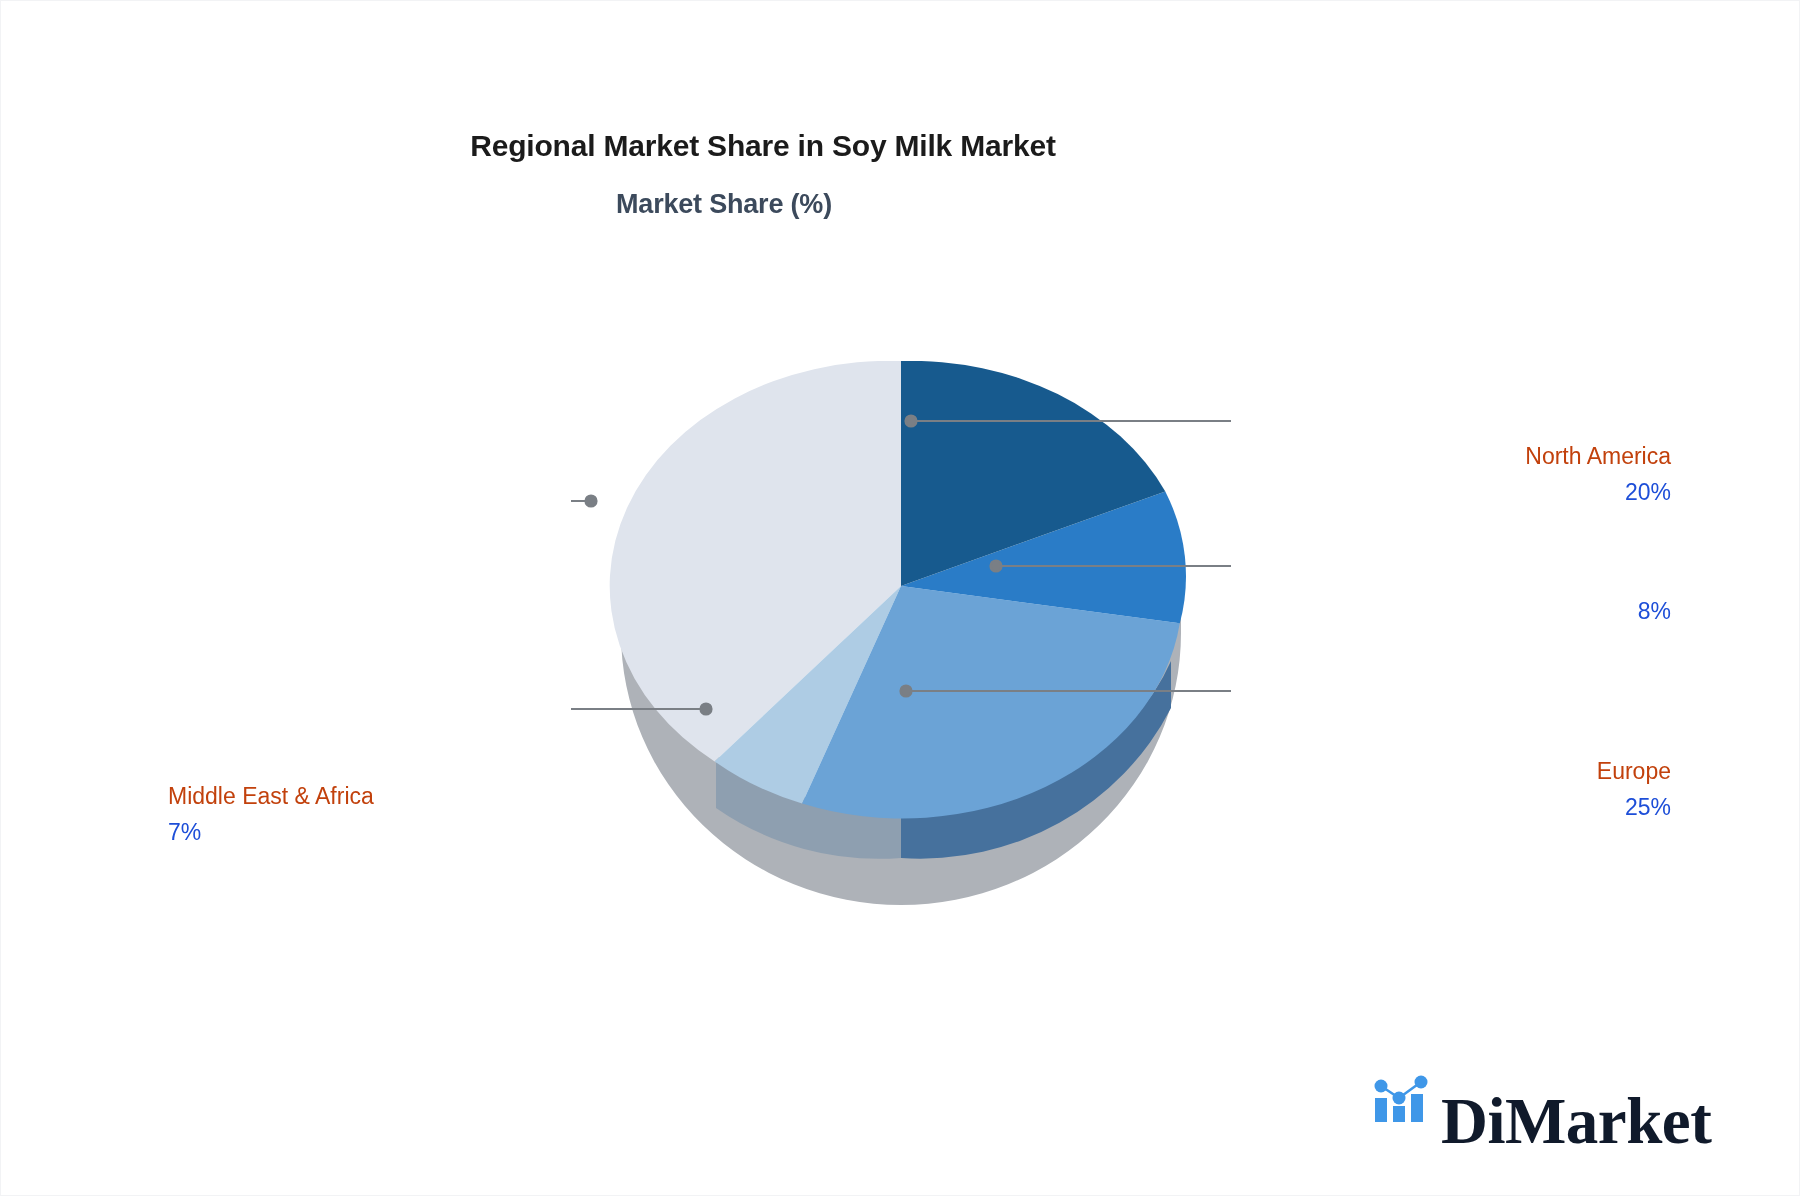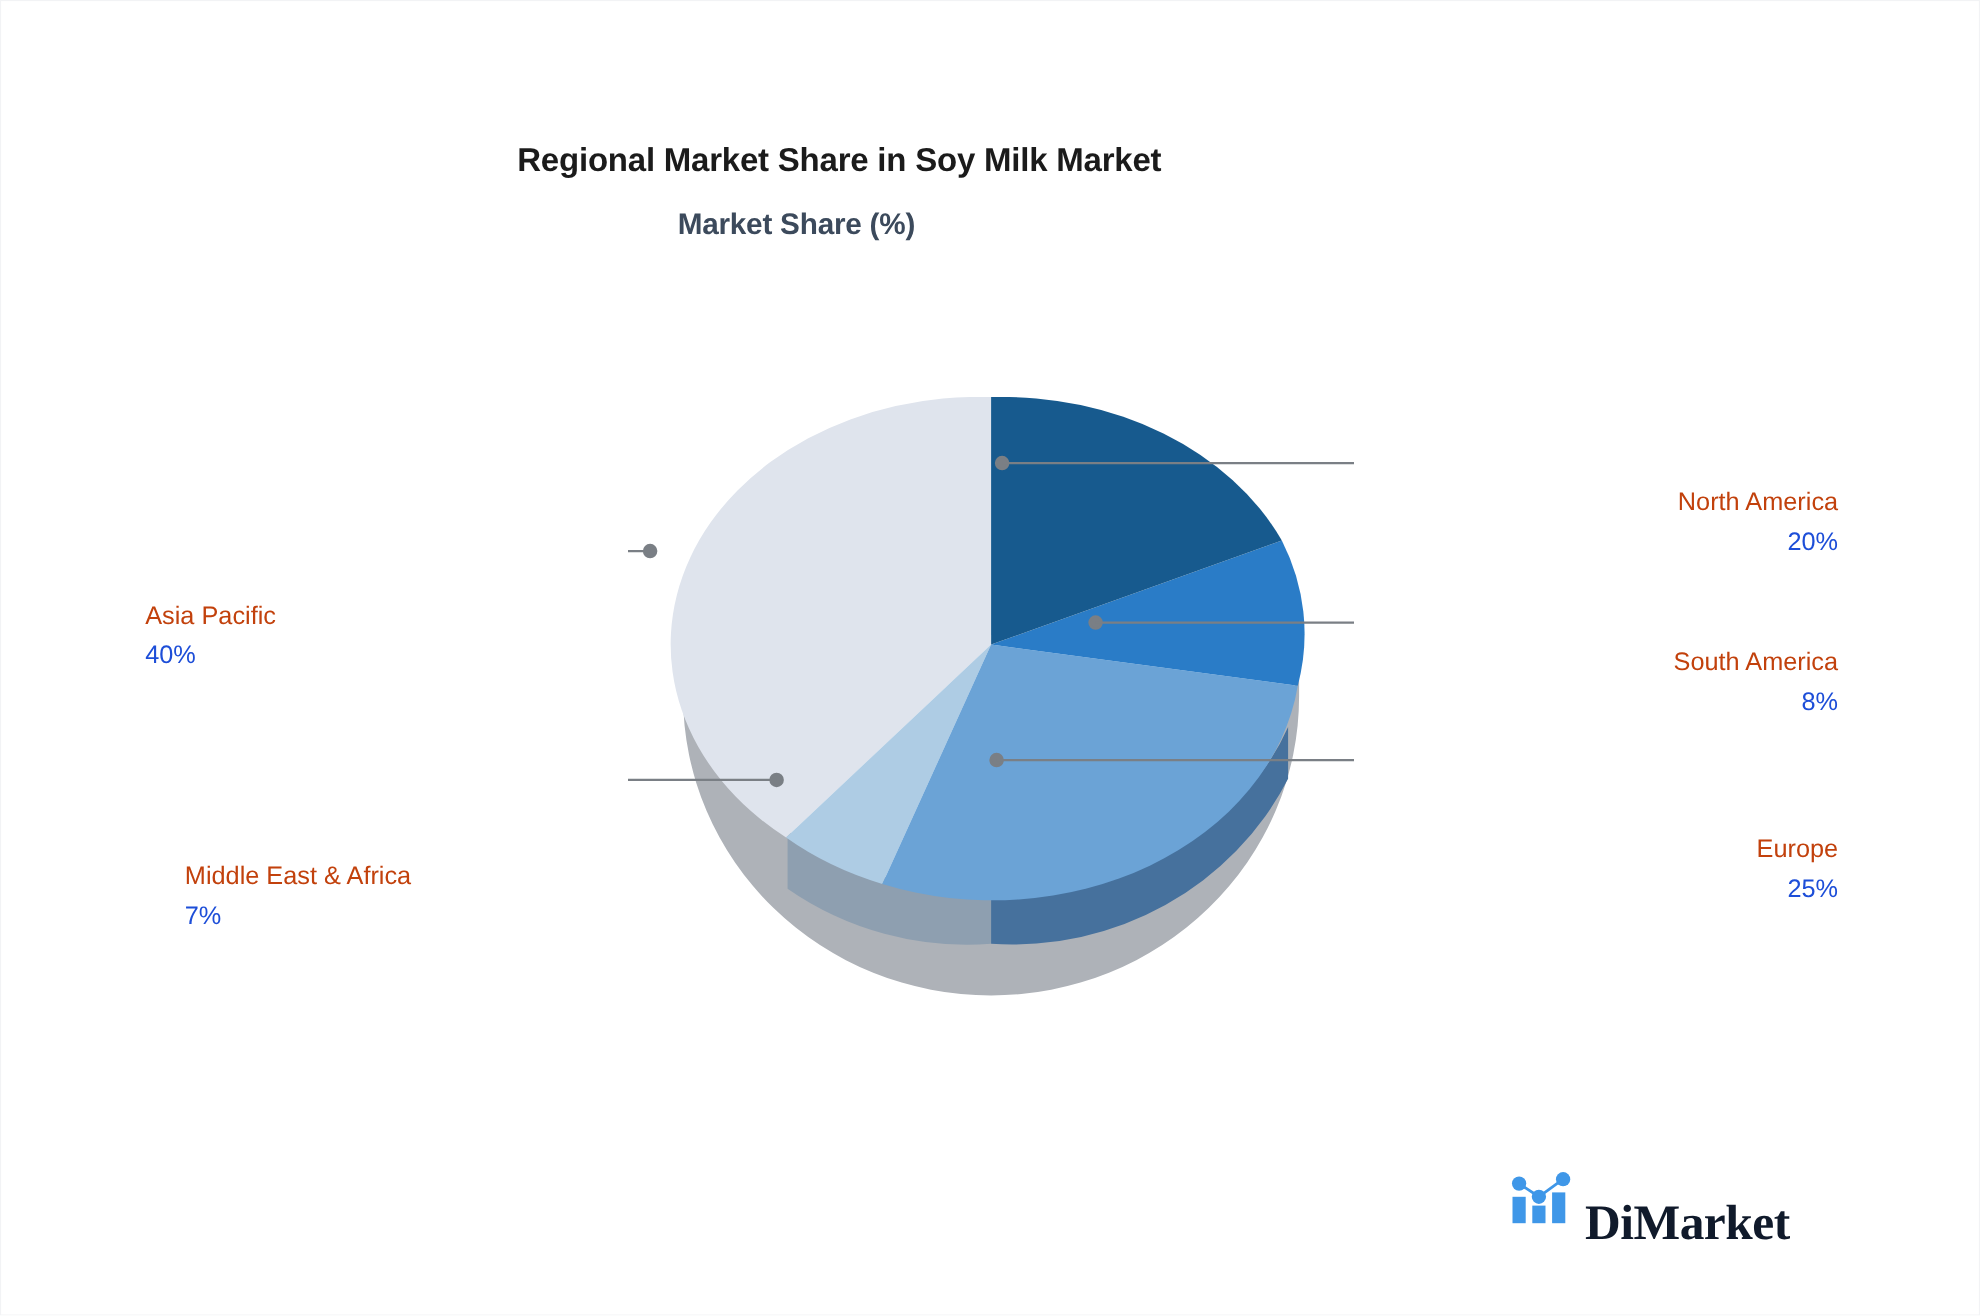--- a/index.html
+++ b/index.html
@@ -77,21 +77,21 @@
   #logo {
     position: absolute;
     left: 1372px;
     top: 1040px;
     display: flex;
     align-items: center;
     gap: 12px;
   }
   #logo-text {
     font-family: "Liberation Serif", serif;
-    font-size: 45px;
+    font-size: 65px;
     font-weight: bold;
     color: #101a2b;
     letter-spacing: -0.5px;
     line-height: 1;
     margin-top: 48px;
   }
 </style>
 </head>
 <body>
 
@@ -149,38 +149,33 @@
       </g>
     </svg>
   </div>
 
   <div class="callout right" style="left:1340px; top:442px;">
     <div class="name">North America</div>
     <div class="value">20%</div>
   </div>
 
   <div class="callout right" style="left:1340px; top:587px;">
-    <div class="name">South America</div>
     <div class="value">8%</div>
   </div>
 
   <div class="callout right" style="left:1340px; top:757px;">
     <div class="name">Europe</div>
     <div class="value">25%</div>
   </div>
 
   <div class="callout left" style="left:131px; top:782px;margin-left:36px;">
     <div class="name">Middle East &amp; Africa</div>
     <div class="value">7%</div>
   </div>
 
-  <div class="callout left" style="left:131px; top:545px;">
-    <div class="name">Asia Pacific</div>
-    <div class="value">40%</div>
-  </div>
 
   <div id="logo">
     <svg width="56" height="52" viewBox="0 0 56 52">
 
       <polyline points="8,14 26,26 48,10" fill="none" stroke="#3f97e8" stroke-width="2.6"></polyline>
 
       <circle cx="8" cy="14" r="6.5" fill="#3f97e8"></circle>
       <circle cx="26" cy="26" r="6.5" fill="#3f97e8"></circle>
       <circle cx="48" cy="10" r="6.5" fill="#3f97e8"></circle>
 

